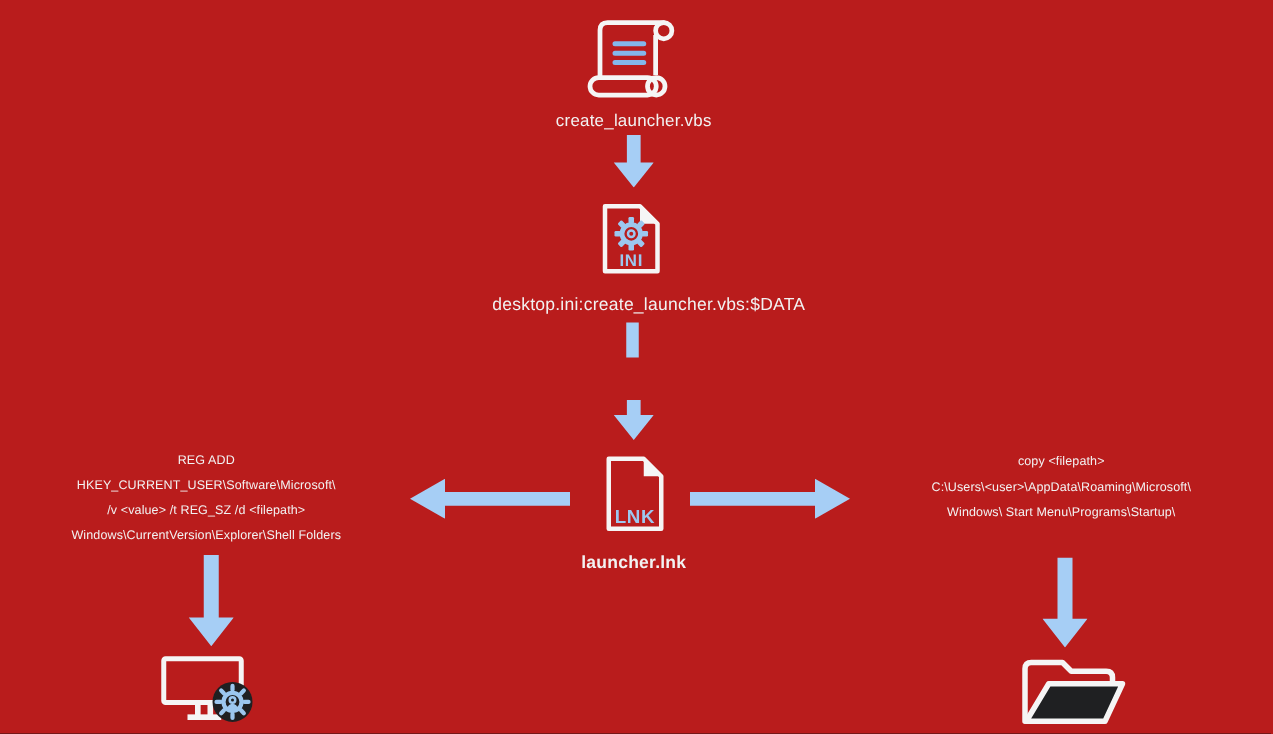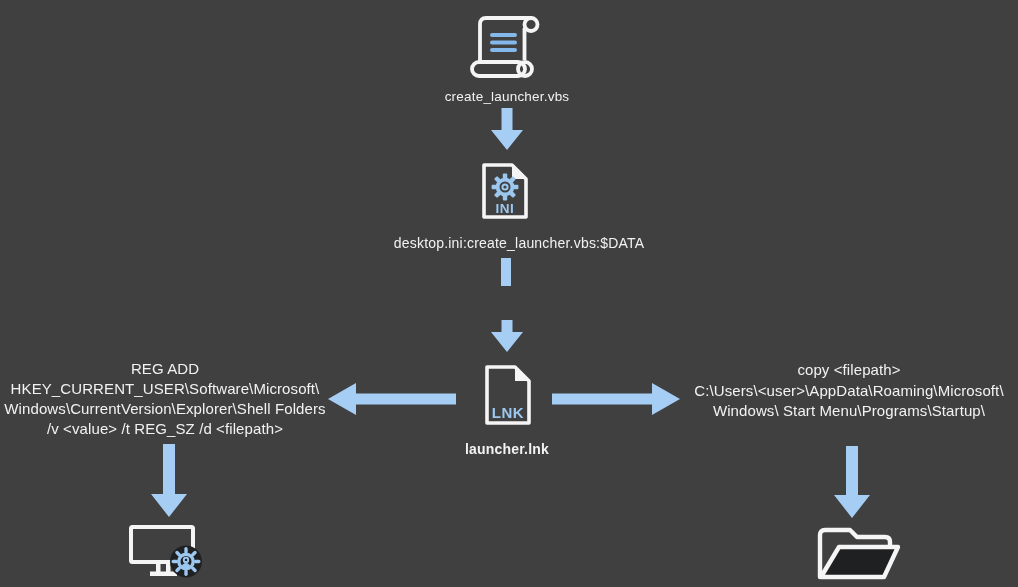--- a/index.html
+++ b/index.html
@@ -1,28 +1,28 @@
 <!DOCTYPE html>
 <html><head>
 <meta charset="utf-8">
 <style>
   html,body{margin:0;padding:0;background:#141416;}
   .stage{
     position:relative;width:1018px;height:587px;overflow:hidden;
-    background:#404040;
+    background:#b91c1c;
     font-family:"Liberation Sans", sans-serif;
     color:#f2f2f2;
   }
   .lbl{
     position:absolute;text-align:center;color:#f2f2f2;
     font-size:14px;letter-spacing:.2px;white-space:nowrap;
   }
   .cmdblock{
     position:absolute;text-align:center;color:#f2f2f2;
-    font-size:15px;line-height:20px;letter-spacing:.1px;
+    font-size:10px;line-height:20px;letter-spacing:.1px;
   }
   .cmdblock div{white-space:nowrap;}
   .bar{position:absolute;background:#a6cef5;}
   svg{position:absolute;display:block;}
   .arrow-fill{fill:#a6cef5;}
   .wstroke{stroke:#f5f5f5;fill:none;stroke-width:3.8;}
 </style>
 </head>
 <body>
 
@@ -82,22 +82,22 @@
     <polygon class="arrow-fill" points="128,10.5 28,10.5 28,0 0,16 28,32 28,21.5 128,21.5"></polygon>
   </svg>
 
   <svg style="left:552px;top:383px;" width="128" height="32" viewBox="0 0 128 32">
     <polygon class="arrow-fill" points="0,10.5 100,10.5 100,0 128,16 100,32 100,21.5 0,21.5"></polygon>
   </svg>
 
   <div class="cmdblock" style="left:2px;top:359px;width:326px;">
     <div>REG ADD</div>
     <div>HKEY_CURRENT_USER\Software\Microsoft\</div>
+    <div>/v &lt;value&gt; /t REG_SZ /d &lt;filepath&gt;</div>
     <div>Windows\CurrentVersion\Explorer\Shell Folders</div>
-    <div>/v &lt;value&gt; /t REG_SZ /d &lt;filepath&gt;</div>
   </div>
 
   <div class="cmdblock" style="left:682px;top:360px;width:334px;line-height:20.5px;text-align:center;">
     <div>copy &lt;filepath&gt;</div>
     <div>C:\Users\&lt;user&gt;\AppData\Roaming\Microsoft\</div>
     <div>Windows\ Start Menu\Programs\Startup\</div>
   </div>
 
   <svg style="left:151px;top:444px;" width="36" height="73" viewBox="0 0 36 73">
     <polygon class="arrow-fill" points="12,0 24,0 24,50 36,50 18,73 0,50 12,50"></polygon>

